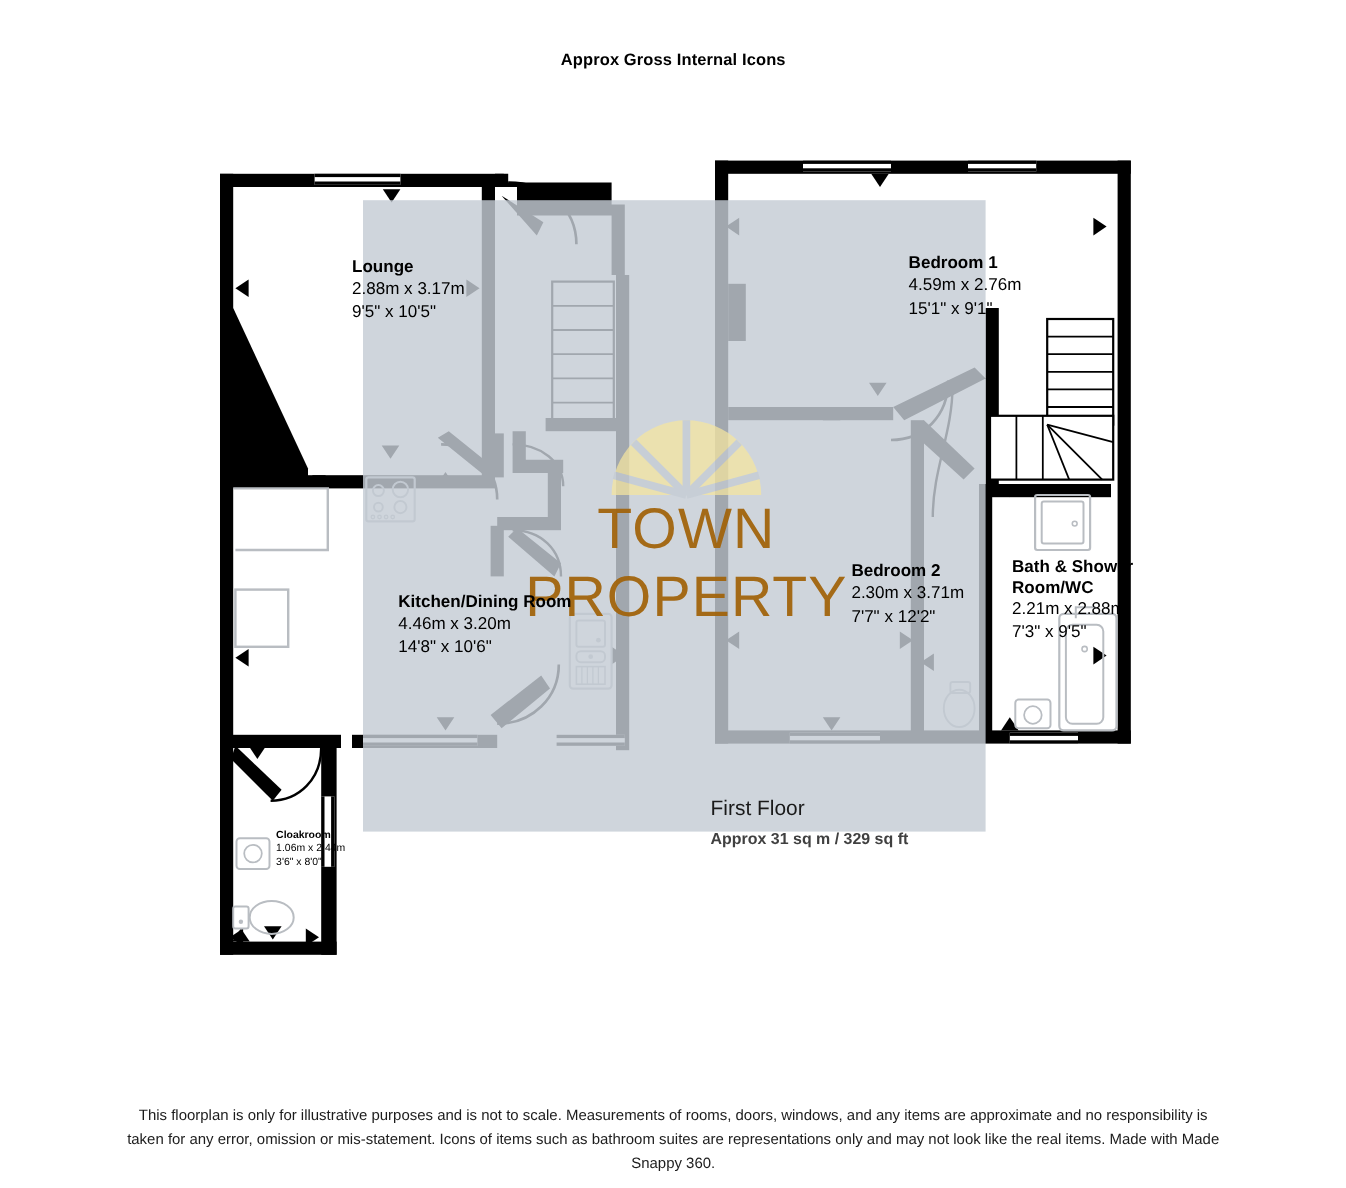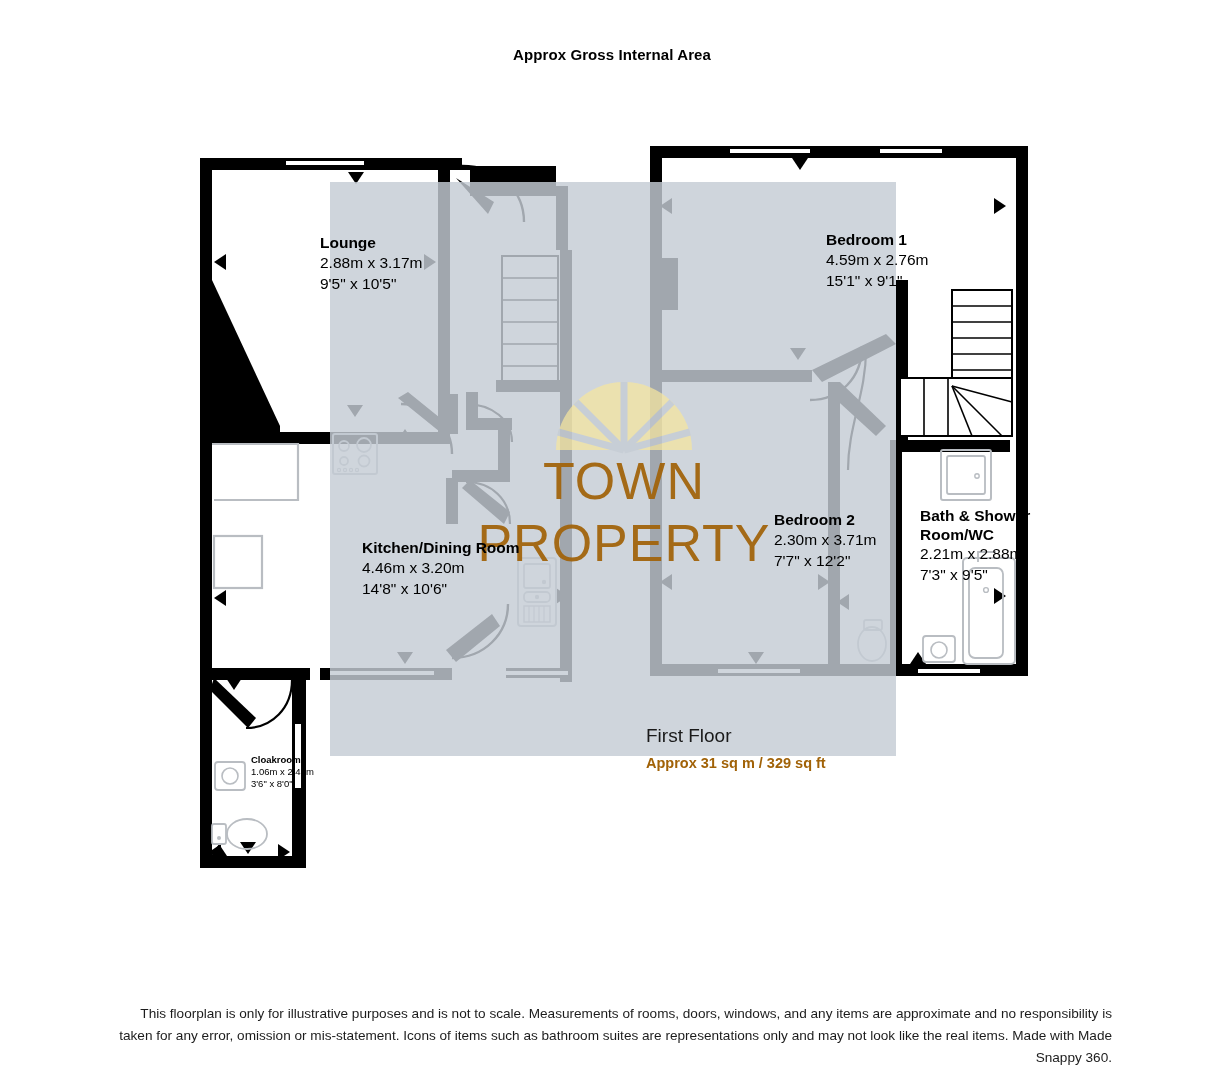--- a/index.html
+++ b/index.html
@@ -46,31 +46,31 @@
     font-size: 19px;
     line-height: 24px;
     color: #1a1a1a;
   }
   .floorlbl .sub {
     display: block;
     font-size: 14.5px;
     font-weight: bold;
     line-height: 22px;
     margin-top: 4px;
-    color: #a16207;
+    color: #404040;
   }
   #first-floor-label { left: 646px; top: 724px; }
   #ground-floor-label { left: 203px; top: 922px; }
 
   .disclaimer {
     position: absolute;
     left: 112px;
     top: 1003px;
     width: 1000px;
-    text-align: right;
+    text-align: center;
     font-size: 13.6px;
     line-height: 22px;
     color: #1c1c1c;
   }
 
   
   .room {
     position: absolute;
     text-align: center;
     white-space: nowrap;
@@ -120,21 +120,21 @@
     opacity: 0.92;
     line-height: 62px;
   }
 </style>
 </head>
 <body>
 
 <div id="stage">
 
   <div class="hdr">
-    <span>Approx Gross Internal Area</span>
+    <span>Approx Gross Internal Icons</span>
   </div>
 
   <svg class="plan" viewBox="0 0 1224 1080">
 
     <g>
 
       <path d="M210,166 L444,166 L444,432 L298,432 L298,500 L214,500 L214,672 L298,672 L298,866 L210,866 L210,700 L210,440 L210,280 Z" fill="#ffffff"></path>
 
       <g>
         <rect x="200" y="158" width="258" height="12" fill="#000"></rect>

